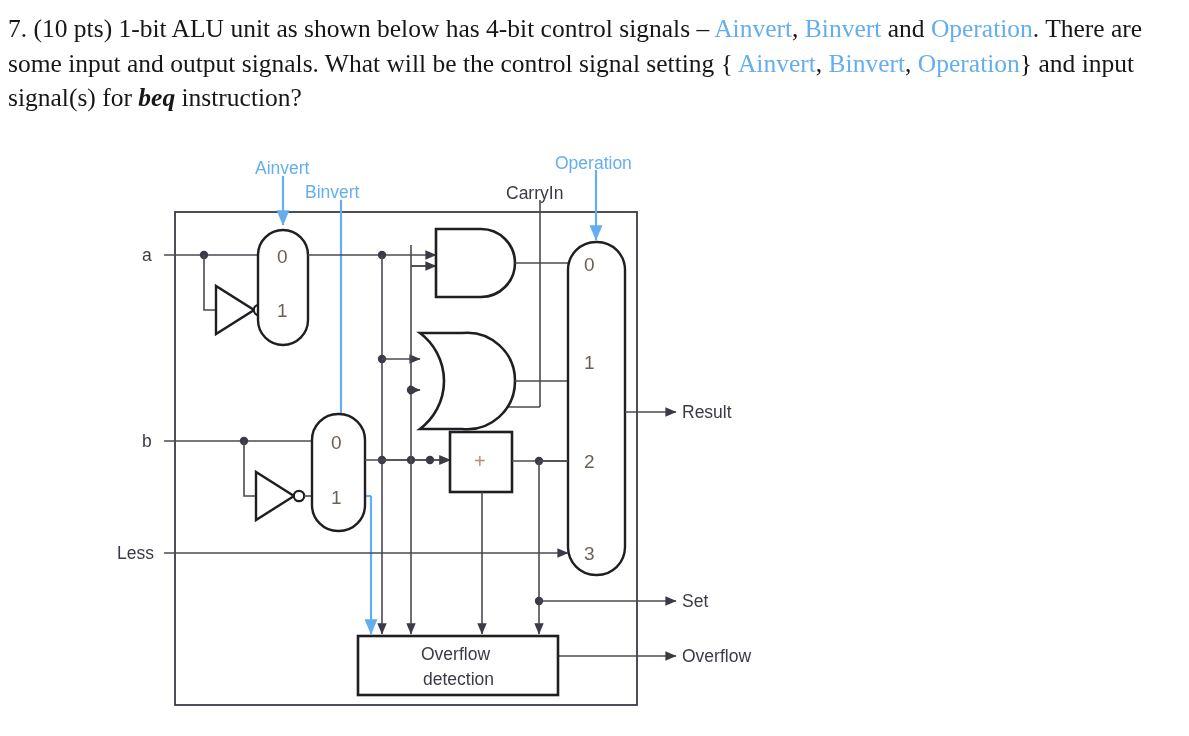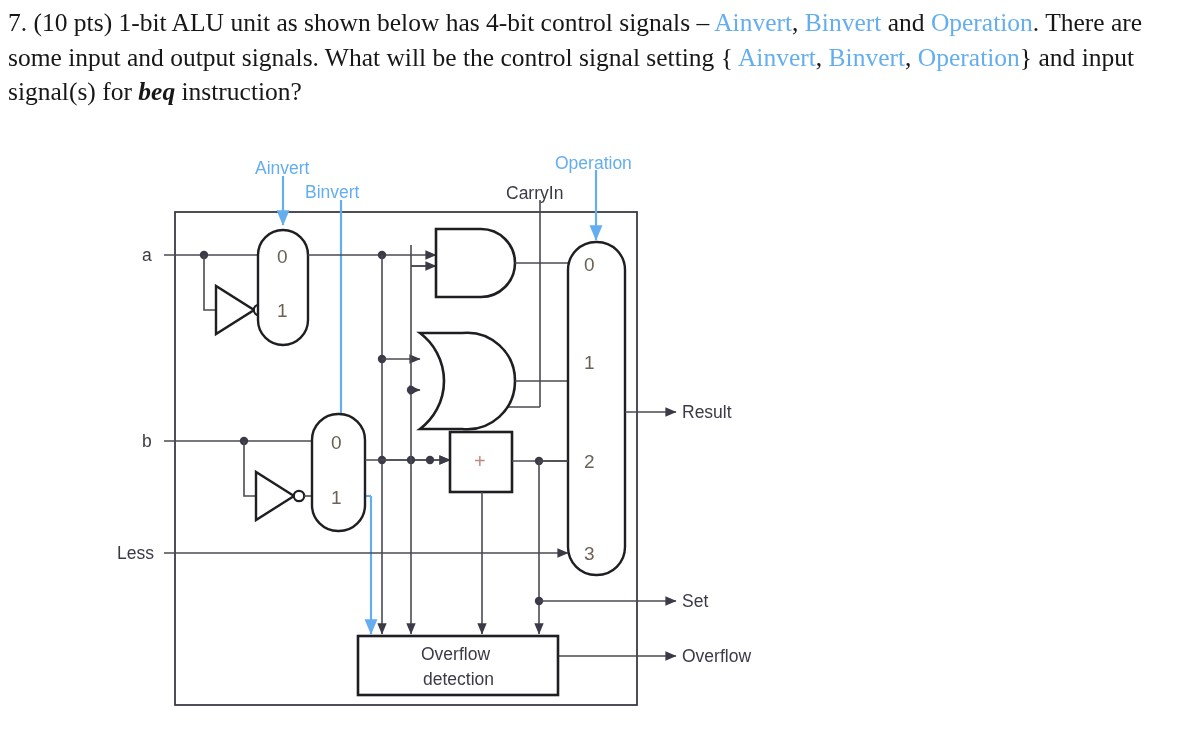--- a/index.html
+++ b/index.html
@@ -1,17 +1,17 @@
 <!DOCTYPE html>
 <html><head>
 <meta charset="utf-8">
 <style>
   html,body{margin:0;padding:0;background:#ffffff;}
   body{width:1189px;height:736px;font-family:"Liberation Serif",serif;overflow:hidden;position:relative;}
-  #question{position:absolute;left:0;top:0;width:1189px;padding:6px 18px 0 8px;box-sizing:border-box;
+  #question{position:absolute;left:0;top:0;width:1189px;padding:12px 18px 0 8px;box-sizing:border-box;
             font-family:"Liberation Serif",serif;font-size:25.5px;line-height:1.36;color:#171717;}
   .blue{color:#64aef0;}
   .beq{font-family:"Liberation Serif",serif;font-weight:bold;font-style:italic;}
   #figure{position:absolute;left:0;top:118px;width:1189px;height:618px;}
   #figure svg{display:block;}
   .lbl{font-family:"Liberation Sans",sans-serif;fill:#3b3b47;font-size:17.5px;}
   .lbl-blue{font-family:"Liberation Sans",sans-serif;fill:#64aef0;font-size:17.5px;}
   .muxnum{font-family:"Liberation Sans",sans-serif;fill:#6b6255;font-size:19px;}
   .boxtxt{font-family:"Liberation Sans",sans-serif;fill:#3b3b47;font-size:17.5px;}
   .plus{font-family:"Liberation Sans",sans-serif;fill:#c08a7a;font-size:20px;}

